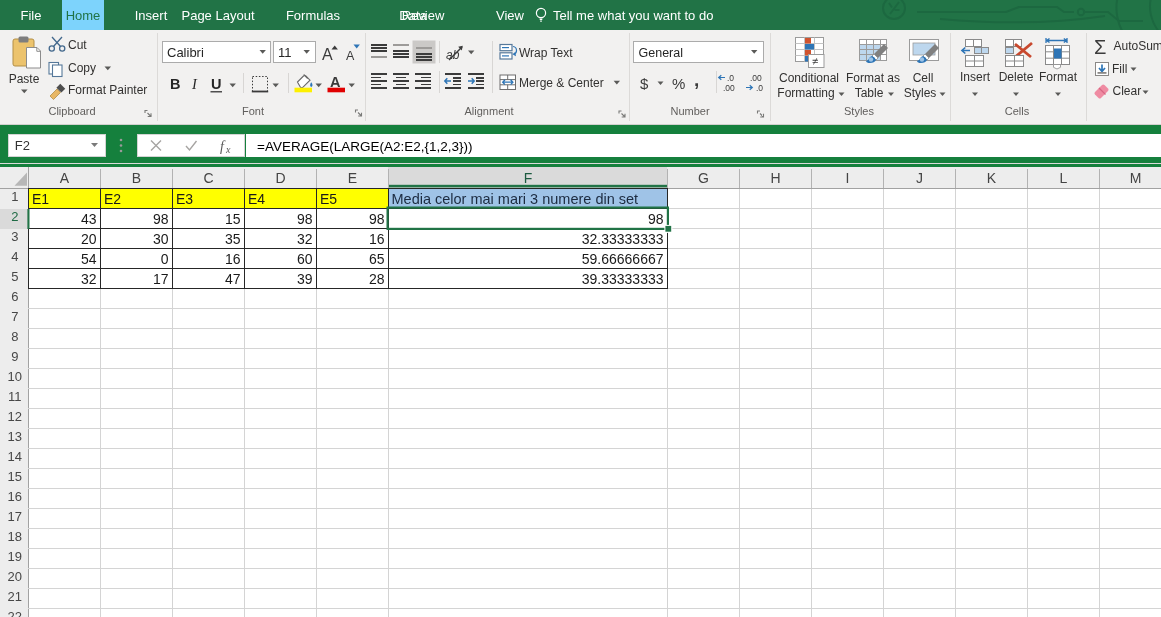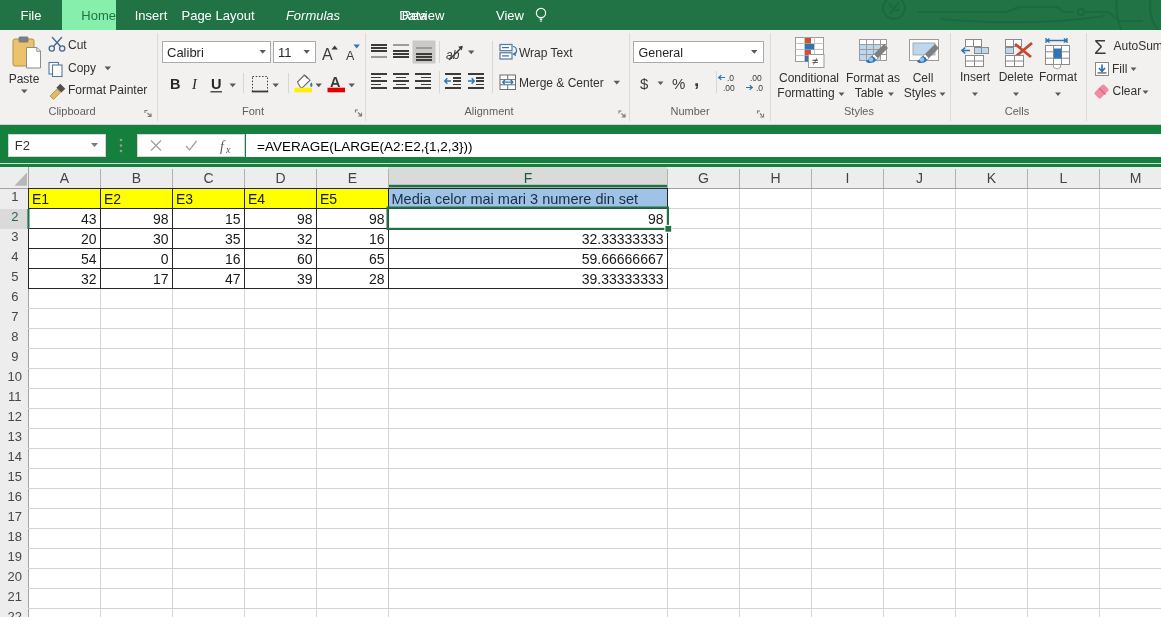--- a/index.html
+++ b/index.html
@@ -2,22 +2,22 @@
 <html><head>
 <meta charset="utf-8">
 <style>
   html,body{margin:0;padding:0;}
   #app{position:relative;width:1161px;height:617px;overflow:hidden;background:#fff;
        font-family:"Liberation Sans",sans-serif;}
   .abs{position:absolute;}
   #tabbar{position:absolute;left:0;top:0;width:1161px;height:30px;background:#217346;}
   .tab{position:absolute;top:0;height:30px;line-height:31px;color:#fff;font-size:13px;
        text-align:center;white-space:nowrap;}
-  #hometab{position:absolute;left:62px;top:0;width:54px;height:30px;background:#86efac;
-       color:#217346;font-size:13px;line-height:31px;text-align:right;}
+  #hometab{position:absolute;left:62px;top:0;width:42px;height:30px;background:#7dd3fc;
+       color:#217346;font-size:13px;line-height:31px;text-align:center;}
   #fxbar{position:absolute;left:0;top:125px;width:1161px;height:42px;background:#15803d;}
   #namebox{position:absolute;left:8px;top:9px;width:98px;height:23px;background:#fff;
        border:1px solid #d4d4d4;box-sizing:border-box;}
   #fxbox{position:absolute;left:137px;top:9px;width:108px;height:23px;background:#fff;
        border:1px solid #d4d4d4;box-sizing:border-box;}
   #fmlarea{position:absolute;left:246px;top:9px;width:915px;height:23px;background:#fff;}
 </style>
 </head>
 <body>
 <div id="app">
@@ -30,30 +30,31 @@
         <circle cx="1081" cy="12" r="3.2"></circle>
         <path d="M1084 12 h24 l11 9 h24"></path>
         <path d="M940 19 q90 8 165 -3"></path>
         <path d="M1123 -16 a48 48 0 0 0 12 62"></path>
         <path d="M1152 -6 a40 40 0 0 0 9 40"></path>
       </g>
     </svg>
     <div class="tab" style="left:10px;width:42px;">File</div>
     <div class="tab" style="left:130px;width:42px;">Insert</div>
     <div class="tab" style="left:177px;width:82px;">Page Layout</div>
-    <div class="tab" style="left:282px;width:62px;font-style:italic;">Formulas</div>
+    <div class="tab" style="left:282px;width:62px;">Formulas</div>
     <div class="tab" style="left:356px;width:42px;margin-left:36px;">Data</div>
     <div class="tab" style="left:398px;width:50px;">Review</div>
     <div class="tab" style="left:478px;width:46px;text-align:right;">View</div>
     <svg class="abs" style="left:534px;top:7px" width="14" height="17" viewBox="0 0 14 17">
       <g stroke="#fff" stroke-width="1.2" fill="none">
         <circle cx="7" cy="6" r="4.6"></circle>
         <path d="M5.4 10.6 h3.2 M5.7 12.4 h2.6 M6.2 14.2 h1.6"></path>
       </g>
     </svg>
+    <div class="tab" style="left:553px;">Tell me what you want to do</div>
   </div>
   <div id="hometab">Home</div>
   <div id="ribbon-holder" class="abs" style="left:0;top:30px;width:1161px;height:95px;">
 <svg class="abs" style="left:0;top:0" width="1161" height="95" viewBox="0 30 1161 95" font-family="Liberation Sans, sans-serif">
 <rect x="0" y="30" width="1161" height="95" fill="#f2f1f0"></rect>
 <line x1="0" y1="124.5" x2="1161" y2="124.5" stroke="#d2d0ce" shape-rendering="crispEdges"></line>
 <g stroke="#dcdad8" shape-rendering="crispEdges">
 <line x1="157.5" y1="33" x2="157.5" y2="121"></line>
 <line x1="365.5" y1="33" x2="365.5" y2="121"></line>
 <line x1="629.5" y1="33" x2="629.5" y2="121"></line>

